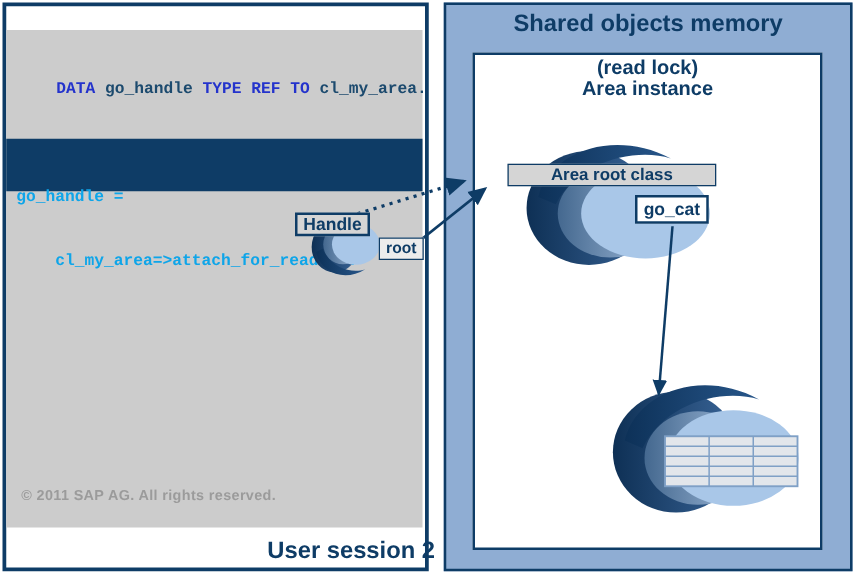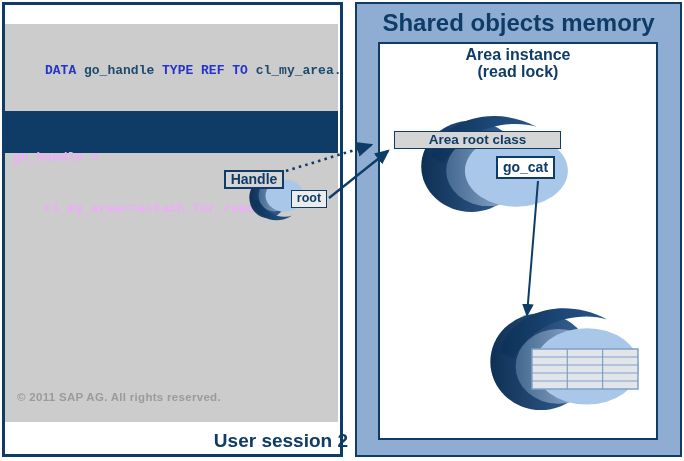--- a/index.html
+++ b/index.html
@@ -18,41 +18,41 @@
   }
   .code-line {
     position:absolute; left:13px; top:63px;
     font-family:"Liberation Mono","DejaVu Sans Mono",monospace;
     font-weight:bold; font-size:13px; white-space:pre;padding-left:32px;
   }
   .code-line .kw { color:var(--keyword-blue); }
   .code-line .id { color:var(--code-navy); }
   .code-highlight {
     position:absolute; left:5px; top:111px; width:333px; height:42px;
-    background:var(--navy); color:#f0abfc; box-sizing:border-box;
+    background:var(--navy); color:#0ea5e9; box-sizing:border-box;
     font-family:"Liberation Mono","DejaVu Sans Mono",monospace;
     font-weight:bold; font-size:13px; line-height:17px;
     padding:4px 0 0 8px; white-space:pre;
   }
   .copyright {
     position:absolute; left:17px; top:391px;
     font-size:11.5px; letter-spacing:0.3px; color:var(--copyright-gray);font-weight:bold;
   }
   .session-title {
     position:absolute; left:2px; top:425px; width:341px; text-align:right;
     font-size:19px; font-weight:bold; color:var(--navy);
   }
   
   .right-panel {
     position:absolute; left:355px; top:2px; width:327px; height:455px;
     border:2px solid var(--navy); background:var(--panel-blue); box-sizing:border-box;
   }
   .shared-title {
     position:absolute; left:355px; top:9px; width:327px; text-align:center;
-    font-size:24px; font-weight:bold; color:var(--navy);
+    font-size:19px; font-weight:bold; color:var(--navy);
   }
   .area-box {
     position:absolute; left:378px; top:42px; width:280px; height:398px;
     border:2px solid var(--navy); background:#ffffff; box-sizing:border-box;
   }
   .area-title {
     position:absolute; left:378px; top:46px; width:280px; text-align:center;
     font-size:16px; line-height:17px; font-weight:bold; color:var(--navy); z-index:6;
   }
   
@@ -60,21 +60,21 @@
   .arrow { stroke:var(--navy); stroke-width:2.3; fill:none; }
   .dotted { stroke-width:2.6; stroke-dasharray:2.5 4.2; }
   .thin  { stroke-width:2; }
   .arrow-fill { fill:var(--navy); }
   .shell-light-fill { fill:var(--shell-light); }
   .table-cell-fill { fill:var(--table-fill); stroke:var(--table-line); stroke-width:1.5; }
   .table-grid-stroke { stroke:var(--table-line); stroke-width:1.2; }
   
   .label {
     position:absolute; z-index:10; box-sizing:border-box; text-align:center;
-    font-weight:bold; color:var(--navy); overflow:hidden;
+    font-weight:bold; color:var(--navy); overflow:hidden;margin-left:12px;
   }
   .label-handle  { left:224px; top:170px; width:60px;  height:19px; background:var(--label-gray);  border:2px solid var(--navy);   font-size:14px; line-height:15px; }
   .label-root    { left:291px; top:190px; width:36px;  height:18px; background:var(--label-light); border:1.5px solid var(--navy); font-size:12.5px; line-height:15px; }
   .label-arc     { left:394px; top:131px; width:167px; height:18px; background:var(--label-gray);  border:1.5px solid var(--navy); font-size:13.5px; line-height:15px; }
   .label-gocat   { left:496px; top:156px; width:59px;  height:23px; background:#ffffff;            border:2px solid var(--navy);   font-size:14px;   line-height:19px; }
   .label-catalog { left:476px; top:321px; width:131px; height:24px; background:var(--label-gray);  border:2px solid var(--navy);   font-size:15px;   line-height:20px; }
 </style>
 </head>
 <body>
 
@@ -88,22 +88,22 @@
   <div class="code-highlight">
     <div>go_handle =</div>
     <div>    cl_my_area=&gt;attach_for_read( ).</div>
   </div>
   <div class="copyright">© 2011 SAP AG. All rights reserved.</div>
 
   <div class="right-panel"></div>
   <div class="shared-title">Shared objects memory</div>
   <div class="area-box"></div>
   <div class="area-title">
+    <div>(read lock)</div>
     <div>Area instance</div>
-    <div>(read lock)</div>
   </div>
 
   <svg class="overlay" width="684" height="461" viewBox="0 0 684 461">
     <defs>
       <linearGradient id="gDark" x1="0" y1="0" x2="1" y2="0">
         <stop offset="0" stop-color="#0e3055"></stop>
         <stop offset="1" stop-color="#3a6598"></stop>
       </linearGradient>
       <linearGradient id="gMid" x1="0" y1="0" x2="1" y2="0">
         <stop offset="0" stop-color="#44688f"></stop>

